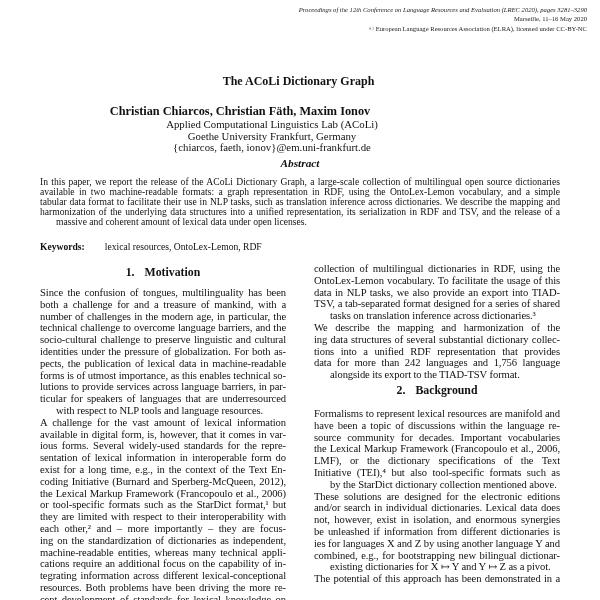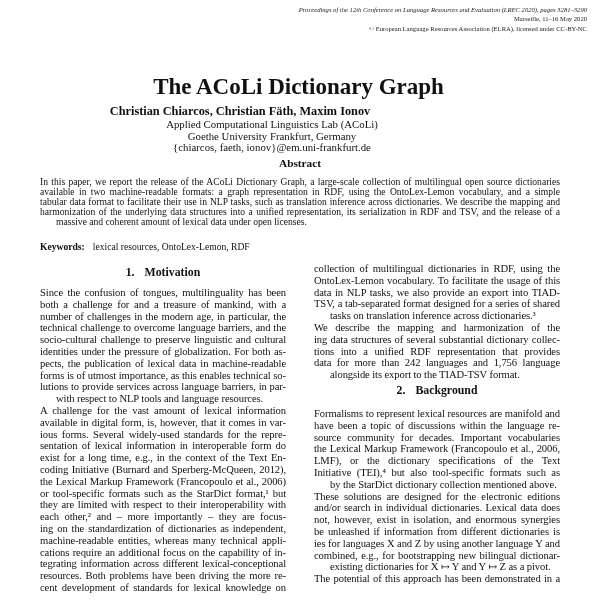--- a/index.html
+++ b/index.html
@@ -6,32 +6,32 @@
   .page{
     position:relative;width:600px;height:600px;background:#ffffff;
     font-family:"Liberation Serif","DejaVu Serif",serif;color:#111;overflow:hidden;
   }
   
   .proc-header{position:absolute;top:5px;right:13px;text-align:right;
     font-size:6.6px;line-height:9.4px;color:#222;}
   .proc-header .it{font-style:italic;}
   
   .paper-title{position:absolute;top:74px;left:0;width:597px;text-align:center;
-    font-size:23px;font-weight:bold;}
+    font-size:12px;font-weight:bold;}
   .authors{position:absolute;top:104px;left:0;width:480px;text-align:center;
     font-size:12.3px;font-weight:bold;}
   .affil{position:absolute;top:119px;left:0;width:544px;text-align:center;
     font-size:10.8px;line-height:11.6px;}
   
   .abs-head{position:absolute;top:157px;left:0;width:600px;text-align:center;
-    font-size:11.3px;font-weight:bold;}
+    font-size:11.3px;font-weight:bold;font-style:italic;}
   .abstract{position:absolute;top:177px;left:40px;width:520px;
     font-size:9.6px;--lh:10px;}
   .keywords{position:absolute;top:241px;left:40px;width:520px;font-size:9.6px;}
-  .keywords .kw-label{font-weight:bold;margin-right:8px;}
+  .keywords .kw-label{font-weight:bold;margin-right:20px;}
   
   .columns{position:absolute;top:263px;left:40px;width:520px;height:337px;
     display:flex;gap:28px;justify-content:flex-end;}
   .column{width:254.5px;overflow:hidden;font-size:10.6px;--lh:11.8px;
     letter-spacing:-0.1px;}
   
   .bline{height:var(--lh);line-height:var(--lh);overflow:hidden;
     text-align:justify;text-align-last:justify;}
   .bline.ragged{text-align-last:left;padding-left:16px;}
   .sec-heading{font-weight:bold;font-size:11.8px;text-align:center;
@@ -79,20 +79,21 @@
         <div class="sec-heading"><span class="sec-num">1.</span><span>Motivation</span></div>
         <div class="bline">Since the confusion of tongues, multilinguality has been</div>
         <div class="bline">both a challenge for and a treasure of mankind, with a</div>
         <div class="bline">number of challenges in the modern age, in particular, the</div>
         <div class="bline">technical challenge to overcome language barriers, and the</div>
         <div class="bline">socio-cultural challenge to preserve linguistic and cultural</div>
         <div class="bline">identities under the pressure of globalization. For both as-</div>
         <div class="bline">pects, the publication of lexical data in machine-readable</div>
         <div class="bline">forms is of utmost importance, as this enables technical so-</div>
         <div class="bline">lutions to provide services across language barriers, in par-</div>
+        <div class="bline">ticular for speakers of languages that are underresourced</div>
         <div class="bline ragged">with respect to NLP tools and language resources.</div>
         <div class="bline">A challenge for the vast amount of lexical information</div>
         <div class="bline">available in digital form, is, however, that it comes in var-</div>
         <div class="bline">ious forms.  Several widely-used standards for the repre-</div>
         <div class="bline">sentation of lexical information in interoperable form do</div>
         <div class="bline">exist for a long time, e.g., in the context of the Text En-</div>
         <div class="bline">coding Initiative (Burnard and Sperberg-McQueen, 2012),</div>
         <div class="bline">the Lexical Markup Framework (Francopoulo et al., 2006)</div>
         <div class="bline">or tool-specific formats such as the StarDict format,¹ but</div>
         <div class="bline">they are limited with respect to their interoperability with</div>

